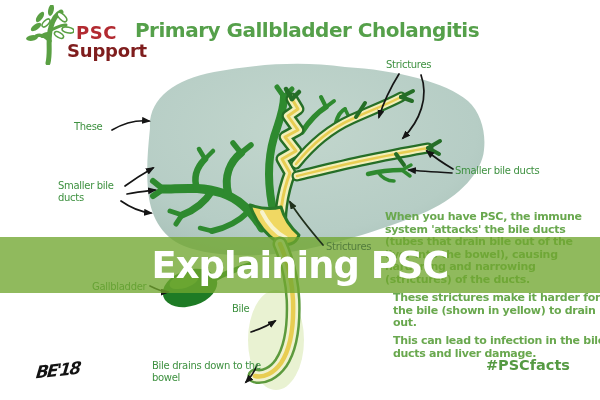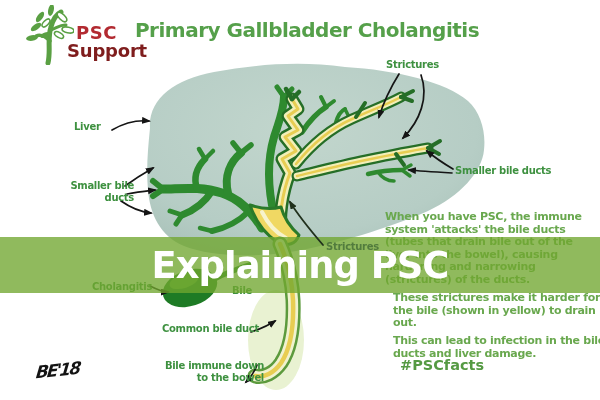--- a/index.html
+++ b/index.html
@@ -3,32 +3,32 @@
 <meta charset="utf-8">
 <style>
   html,body{margin:0;padding:0;background:#fff;}
   .stage{
     position:relative;width:600px;height:400px;background:#ffffff;
     overflow:hidden;font-family:"DejaVu Sans","Liberation Sans",sans-serif;
   }
   svg{display:block;}
   .illustration{position:absolute;left:0;top:0;z-index:1;}
   .lbl{
-    position:absolute;z-index:2;color:#3e9140;font-weight:bold;
-    font-size:10px;line-height:11.5px;text-align:right;letter-spacing:-0.3px;
+    position:absolute;z-index:2;color:#3e9140;font-weight:normal;
+    font-size:10px;line-height:11.5px;text-align:left;letter-spacing:-0.3px;
     white-space:nowrap;
   }
   .lbl.wrap{white-space:normal;}
   .para{
     position:absolute;z-index:2;left:385px;width:212px;color:#69a84e;
     font-weight:bold;font-size:11px;line-height:12.5px;letter-spacing:-0.3px;
   }
   .hashtag{
     position:absolute;z-index:2;left:400px;top:357px;width:170px;
-    text-align:left;color:#559a43;font-weight:bold;font-size:14.5px;
+    text-align:right;color:#559a43;font-weight:bold;font-size:14.5px;
   }
   .banner{
     position:absolute;z-index:3;left:0;top:237px;width:600px;height:56px;
     background:rgba(113,166,47,0.78);
     display:flex;align-items:center;justify-content:center;
   }
   .banner-text{
     color:#ffffff;font-weight:bold;font-size:38px;letter-spacing:-1px;
     transform:scaleX(0.97);
   }
@@ -166,35 +166,34 @@
       <path d="M399,74 C389,90 383,104 379,117" marker-end="url(#ah)"></path>
       <path d="M421,75 C429,97 420,121 403,138" marker-end="url(#ah)"></path>
       <path d="M453,169 C441,162 433,156 427,151" marker-end="url(#ah)"></path>
       <path d="M452,173 C436,172 420,171 409,170" marker-end="url(#ah)"></path>
       <path d="M150,286 C158,290 163,292 168,292" marker-end="url(#ah)"></path>
       <path d="M251,332 C260,329 269,325 275,321" marker-end="url(#ah)"></path>
       <path d="M257,365 C254,373 250,378 246,382" marker-end="url(#ah)"></path>
     </g>
   </svg>
 
-  <div class="lbl" style="left:74px;top:121px;">Liver</div>
+  <div class="lbl" style="left:74px;top:121px;">These</div>
 
   <div class="lbl wrap" style="left:58px;top:180px;width:76px;">Smaller bile ducts</div>
 
   <div class="lbl" style="left:386px;top:59px;">Strictures</div>
 
   <div class="lbl" style="left:455px;top:165px;">Smaller bile ducts</div>
 
-  <div class="lbl" style="left:92px;top:281px;">Cholangitis</div>
-
-  <div class="lbl" style="left:232px;top:285px;">Bile</div>
-
-  <div class="lbl" style="left:162px;top:323px;">Common bile duct</div>
-
-  <div class="lbl wrap" style="left:152px;top:360px;width:112px;">Bile immune down to the bowel</div>
+  <div class="lbl" style="left:92px;top:281px;">Gallbladder</div>
+
+  <div class="lbl" style="left:232px;top:303px;">Bile</div>
+
+
+  <div class="lbl wrap" style="left:152px;top:360px;width:112px;">Bile drains down to the bowel</div>
 
   <p class="para" style="top:211px;margin:0;">When you have PSC, the immune system 'attacks' the bile ducts (tubes that drain bile out of the liver into the bowel), causing hardening and narrowing (strictures) of the ducts.</p>
   <p class="para" style="top:284px;margin:8px;">These strictures make it harder for the bile (shown in yellow) to drain out.</p>
   <p class="para" style="top:327px;margin:8px;">This can lead to infection in the bile ducts and liver damage.</p>
   <div class="hashtag">#PSCfacts</div>
 
   <div class="signature">
     <span class="sig-text">BE'18</span>
   </div>
 

